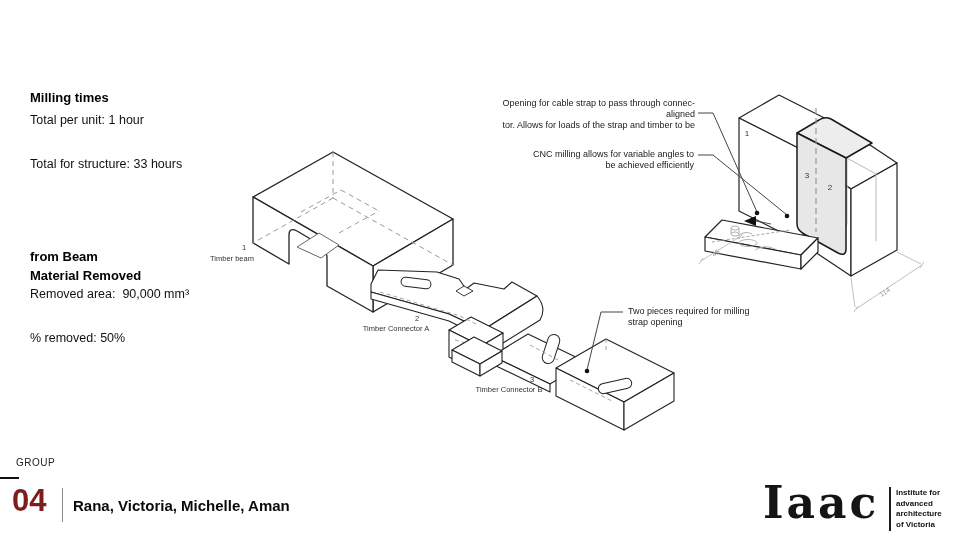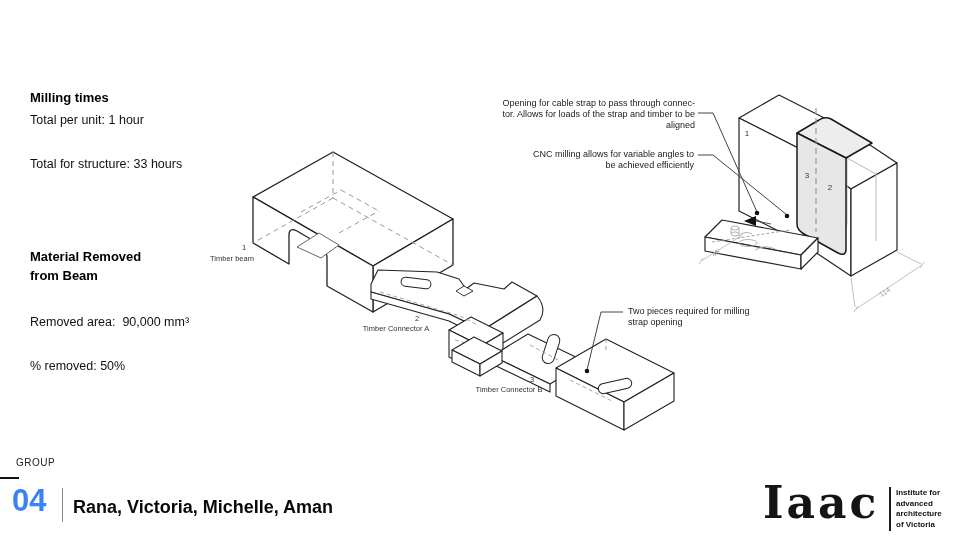--- a/index.html
+++ b/index.html
@@ -4,58 +4,58 @@
 <style>
   html,body{margin:0;padding:0;}
   body{
     width:960px;height:540px;position:relative;background:#ffffff;
     font-family:"Liberation Sans","DejaVu Sans",sans-serif;color:#000;
     overflow:hidden;
   }
   .abs{position:absolute;}
   
   .p-title{font-size:13px;font-weight:bold;line-height:19px;color:#000;}
-  .p-line{font-size:12.5px;line-height:18px;color:#111;white-space:pre;margin-top:28px;}
+  .p-line{font-size:12.5px;line-height:18px;color:#111;white-space:pre;}
   .gap-top{margin-top:26px;}
   .small-gap{margin-top:4px;}
   
   .ann{font-size:9px;line-height:11px;color:#222;}
   .ann.right{text-align:right;}
   
   .footer-tick{left:0;top:477px;width:19px;height:2px;background:#111;}
   .group-label{left:16px;top:457px;font-size:10px;color:#222;letter-spacing:.5px;}
-  .group-number{left:12px;top:484px;font-size:31px;font-weight:bold;color:#3b82f6;line-height:34px;}
+  .group-number{left:12px;top:484px;font-size:31px;font-weight:bold;color:#7f1d1d;line-height:34px;}
   .footer-divider{left:62px;top:488px;width:1px;height:34px;background:#8a8a8a;}
-  .names{left:73px;top:497px;font-size:18px;font-weight:bold;color:#0a0a0a;}
+  .names{left:73px;top:497px;font-size:15px;font-weight:bold;color:#0a0a0a;}
   .logo-text{left:763px;top:480px;font-family:"DejaVu Serif","Liberation Serif",serif;
              font-weight:bold;font-size:44px;line-height:46px;letter-spacing:3px;color:#141414;}
   .logo-divider{left:889px;top:487px;width:2px;height:44px;background:#1d1d1d;}
   .institute{left:896px;top:488px;font-size:8px;font-weight:bold;line-height:10.5px;color:#111;}
   svg text{font-family:"Liberation Sans","DejaVu Sans",sans-serif;}
 </style>
 </head>
 <body>
 
 <div class="abs" style="left:30px;top:88px">
   <div class="p-title">Milling times</div>
   <div class="p-line small-gap">Total per unit: 1 hour</div>
   <div class="p-line gap-top">Total for structure: 33 hours</div>
 </div>
 
 <div class="abs" style="left:30px;top:247px">
+  <div class="p-title">from Beam</div>
   <div class="p-title">Material Removed</div>
-  <div class="p-title">from Beam</div>
   <div class="p-line">Removed area:  90,000 mm³</div>
   <div class="p-line gap-top">% removed: 50%</div>
 </div>
 
 <div class="abs ann right" style="right:265px;top:98px">
   <div>Opening for cable strap to pass through connec-</div>
+  <div>aligned</div>
   <div>tor. Allows for loads of the strap and timber to be</div>
-  <div>aligned</div>
 </div>
 
 <div class="abs ann right" style="right:266px;top:149px">
   <div>CNC milling allows for variable angles to</div>
   <div>be achieved efficiently</div>
 </div>
 
 <div class="abs ann" style="left:628px;top:306px">
   <div>Two pieces required for milling</div>
   <div>strap opening</div>

